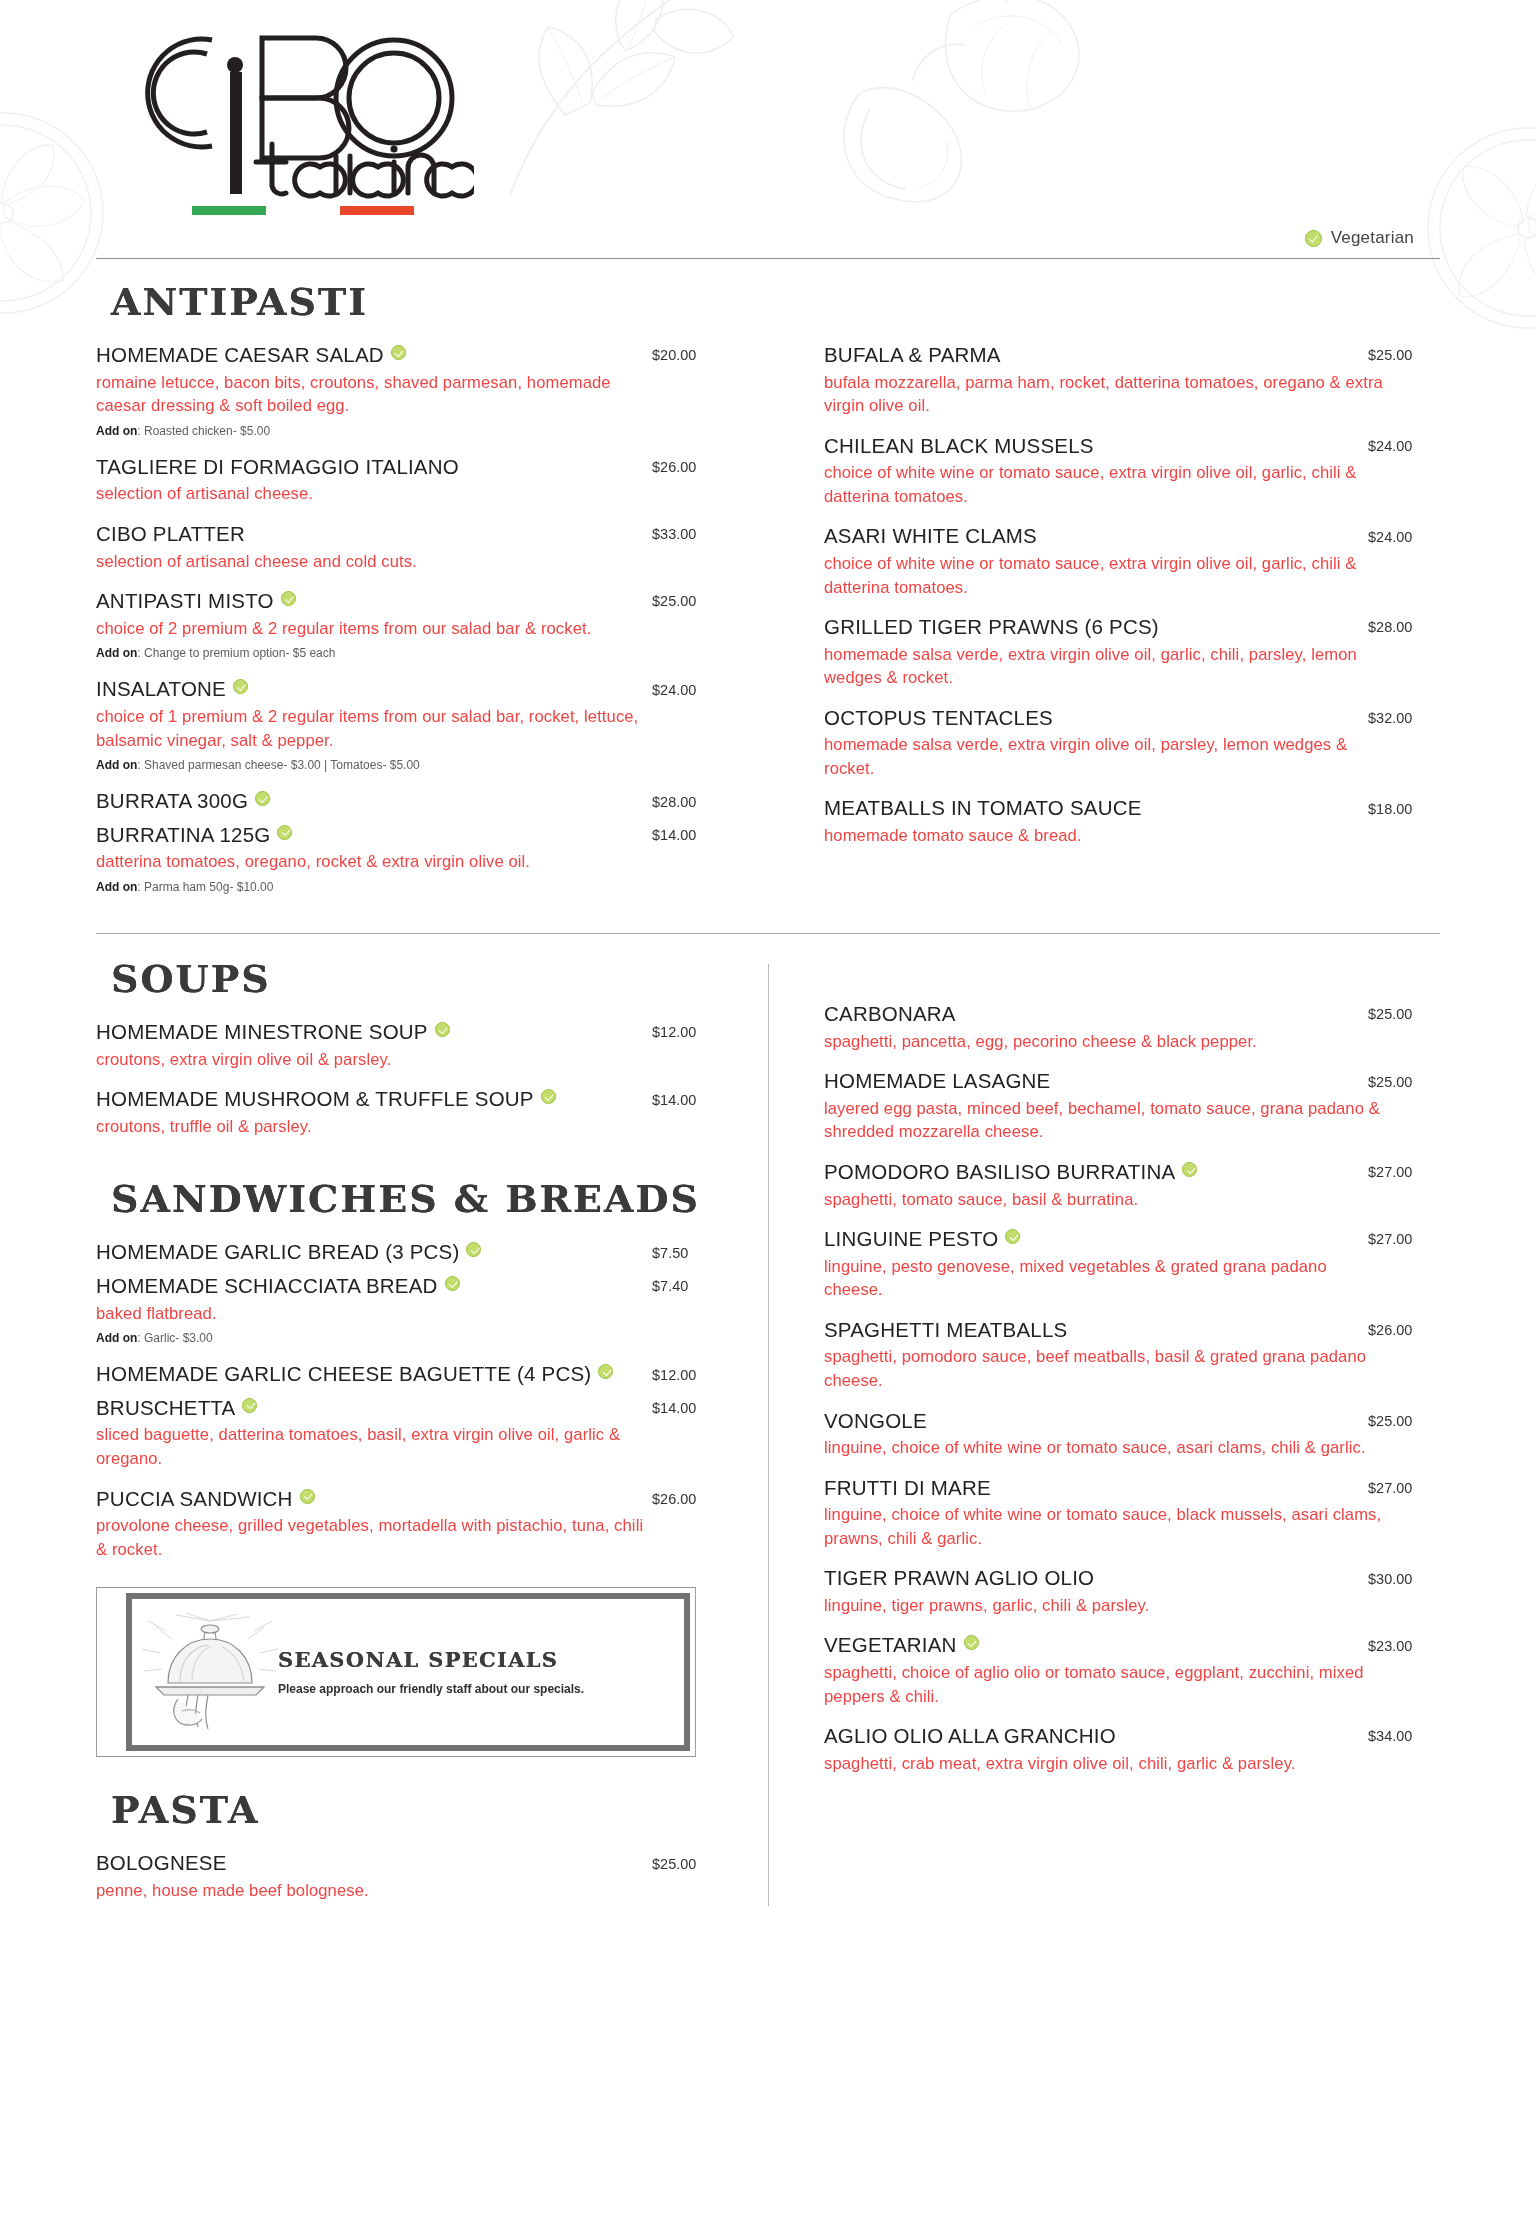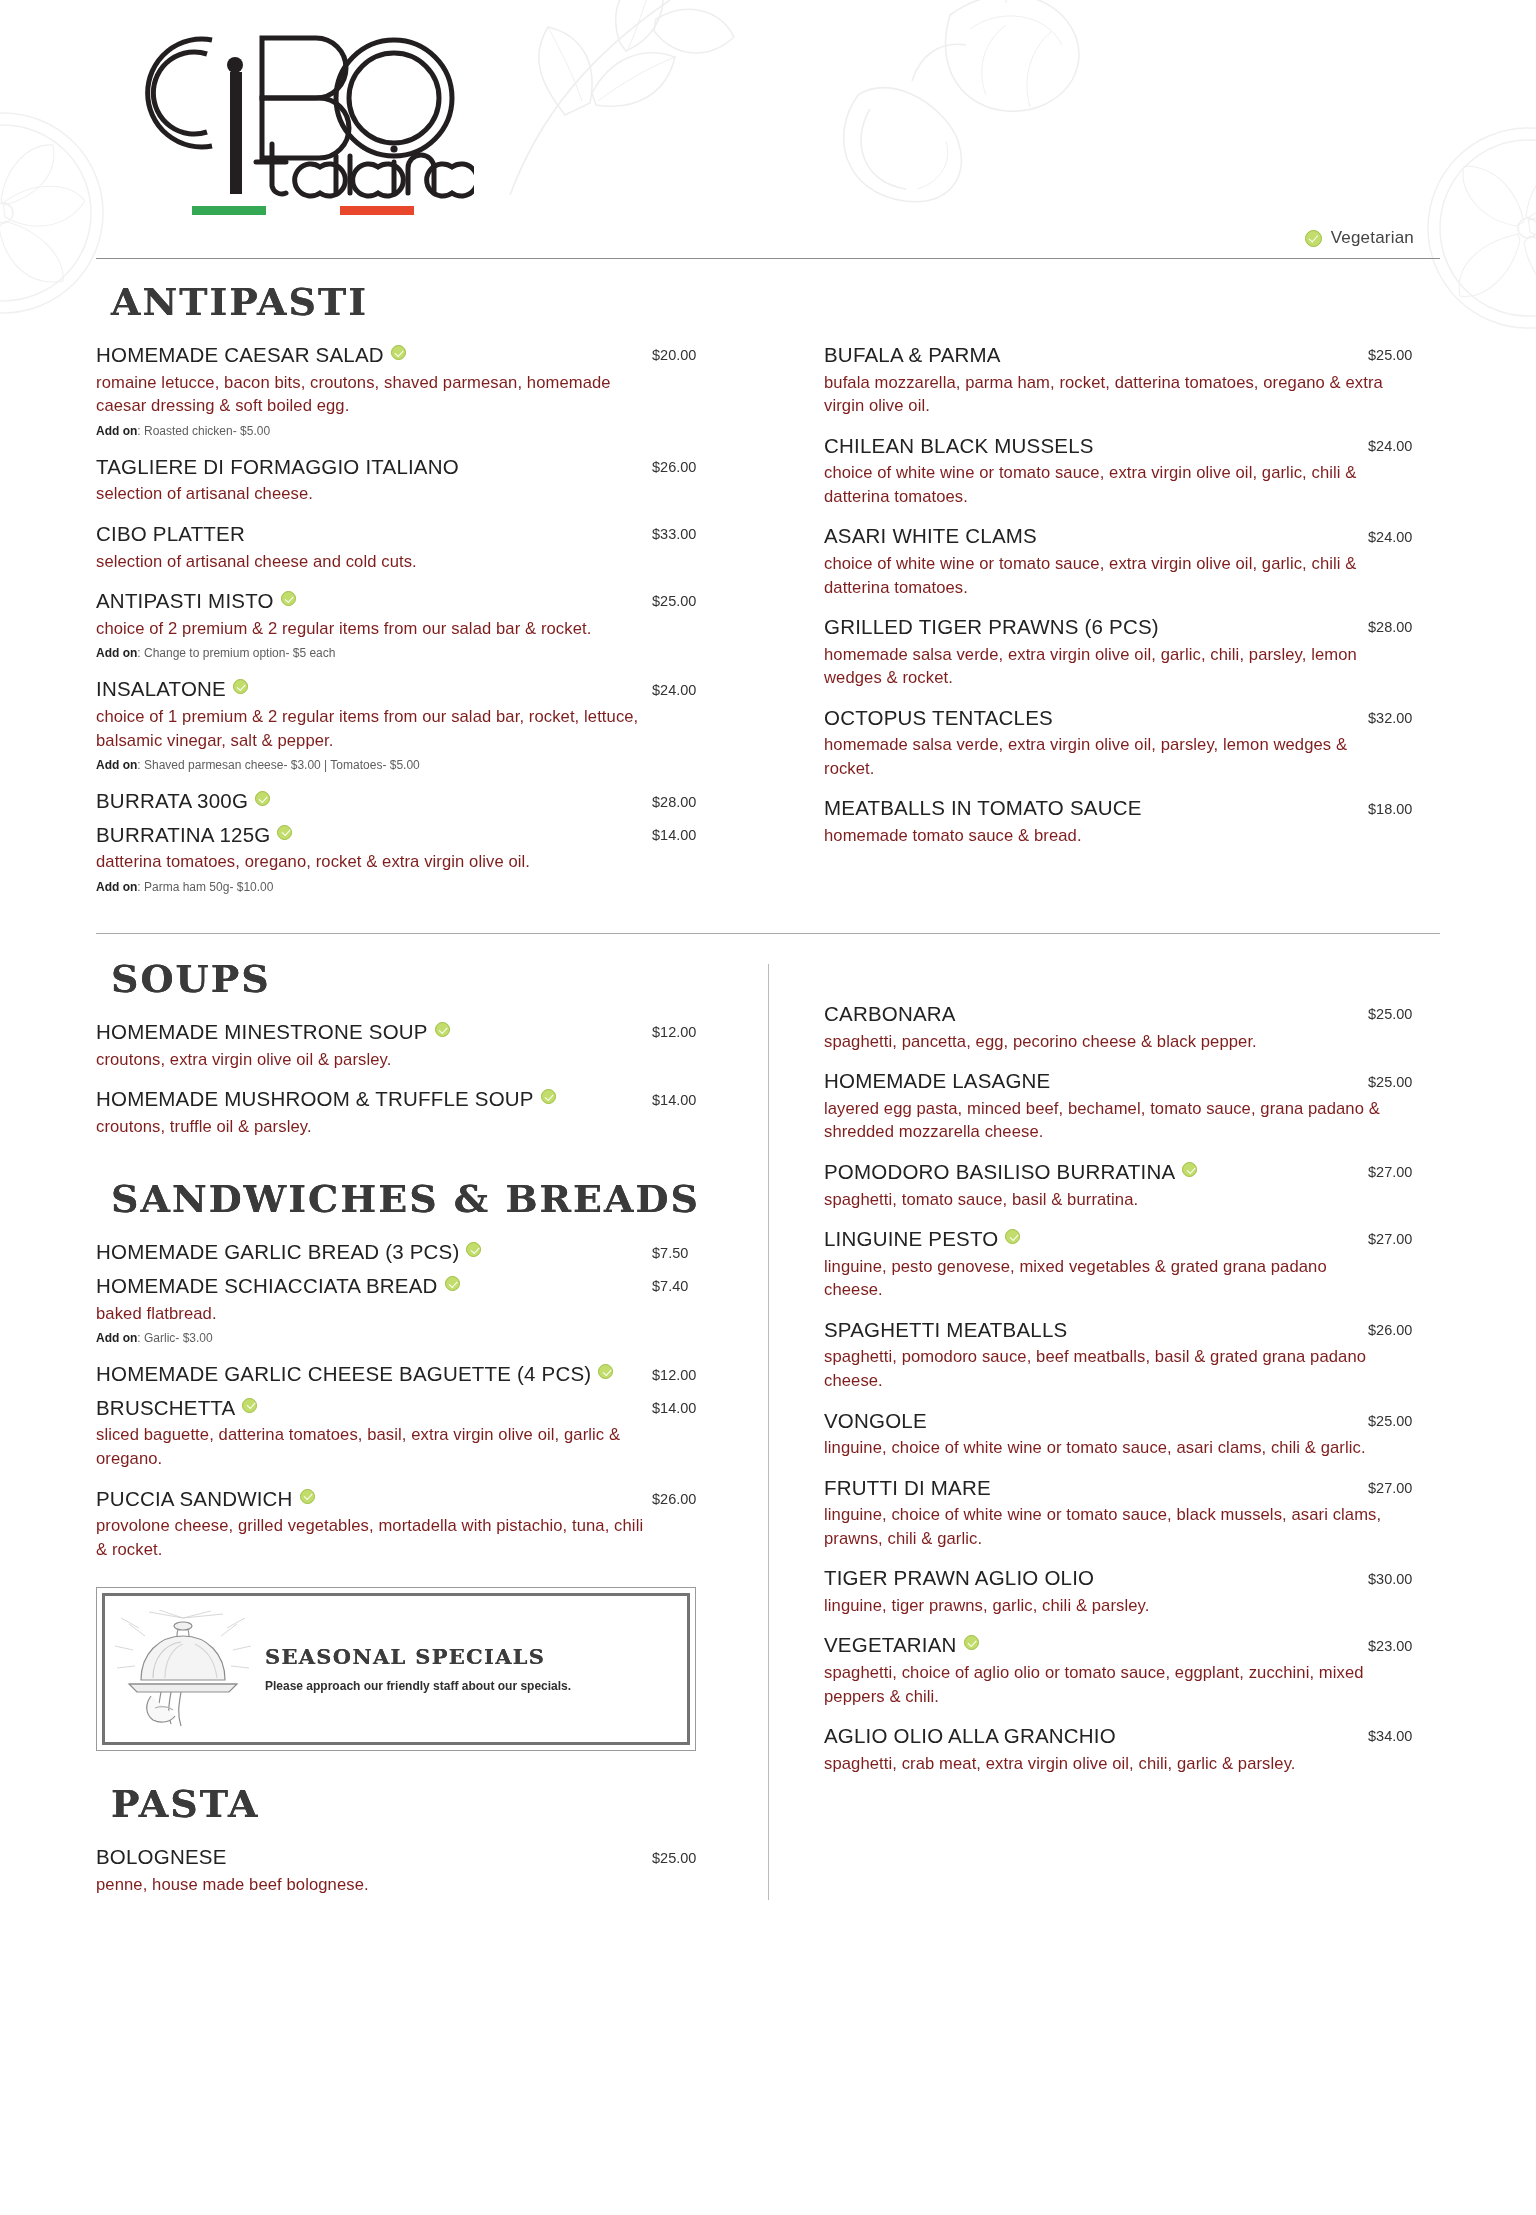--- a/index.html
+++ b/index.html
@@ -95,21 +95,21 @@
     color:#333;
     white-space:nowrap;
     flex: 0 0 auto;
     padding-top: 1px;
     min-width: 72px;
     text-align:left;
   }
   .desc{
     font-family:"Liberation Sans", sans-serif;
     font-size: 16.6px;
-    color:#7f1d1d;
+    color:#ef4444;
     line-height:1.42;
     margin-top: 4px;
     max-width: 560px;
     letter-spacing:.1px;
   }
   .addon{
     font-family:"Liberation Sans", sans-serif;
     font-size: 12px;
     color:#5e5e5e;
     margin-top: 5px;
@@ -130,24 +130,25 @@
   }
 
   
   .specials{
     border:1px solid #9a9a9a;
     padding:5px;
     margin: 26px 0 34px 0;
     width: 600px;
   }
   .specials-inner{
-    border:3px solid #737373;
-    display:flex; align-items:center; gap:14px;
+    border:6px solid #737373;
+    display:flex; align-items:center; gap:0;
     padding: 14px 18px 14px 10px;
     min-height: 120px;
+    margin-left: 24px;
   }
   .cloche{ flex:0 0 auto; width:136px; height:118px; opacity:.85; }
   .specials-text{ flex:1 1 auto; }
   .specials-title{
     font-family:"DejaVu Serif", serif;
     font-weight:700;
     font-size: 21px;
     letter-spacing: 1.3px;
     color:#3c3c3c;
     margin-bottom: 9px;

